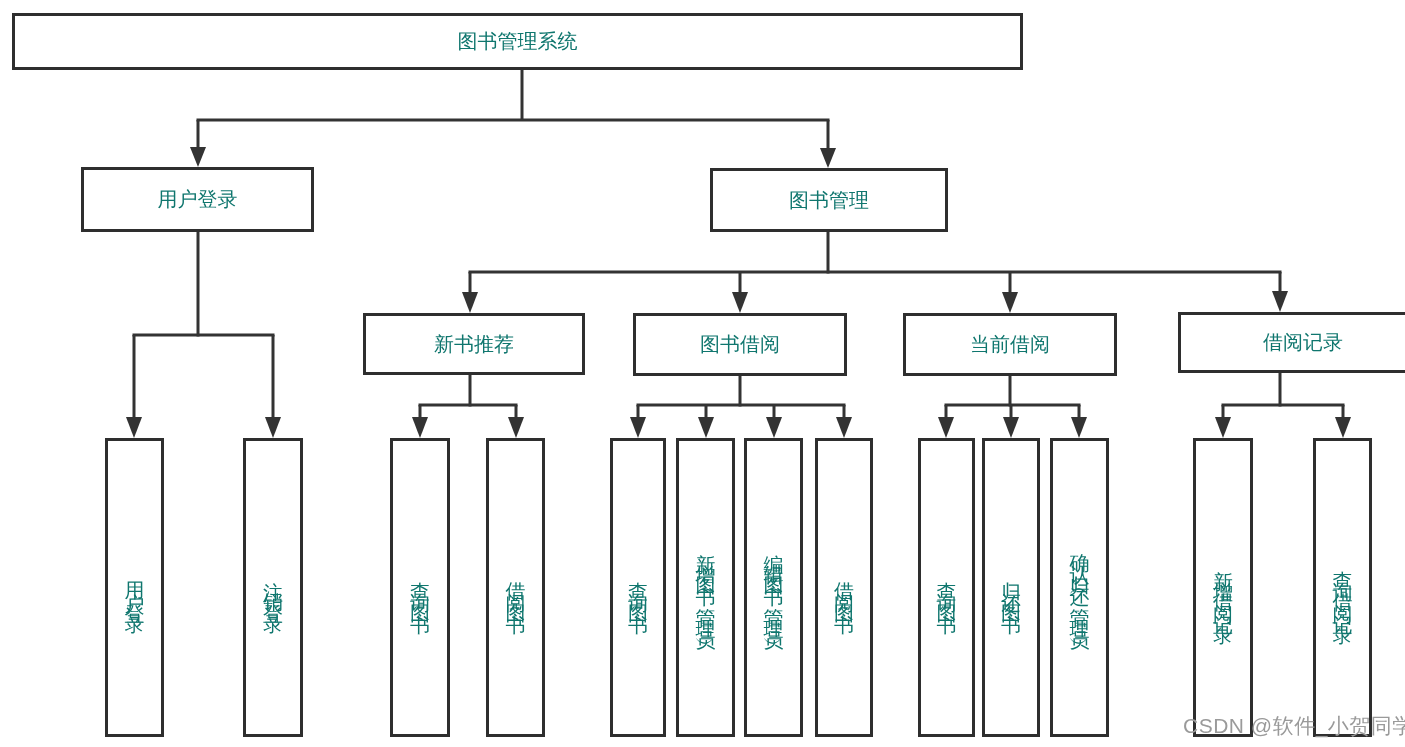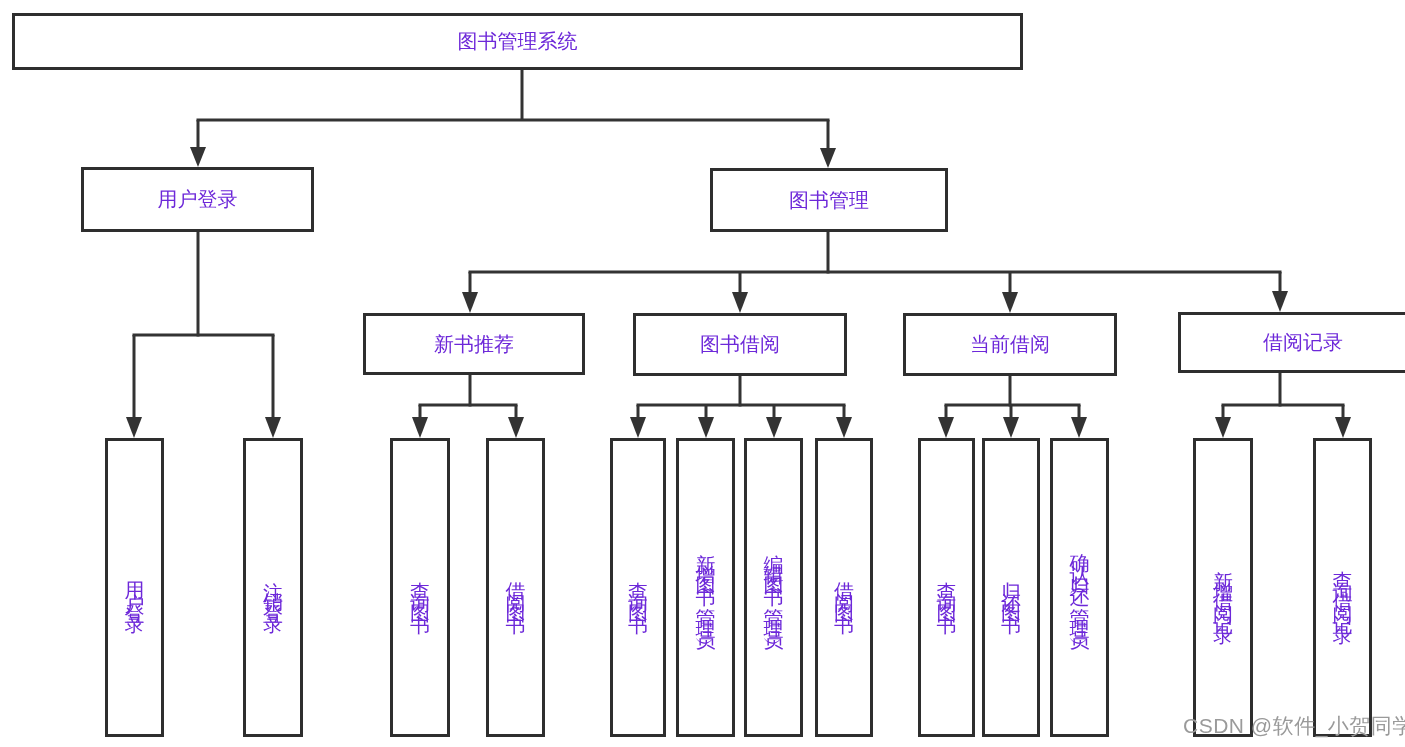--- a/index.html
+++ b/index.html
@@ -5,21 +5,21 @@
   html,body { margin:0; padding:0; background:#ffffff; }
   .canvas {
     position:relative; width:1405px; height:747px; background:#ffffff;
     font-family:"Liberation Sans", sans-serif; overflow:hidden;
   }
   .wires { position:absolute; left:0; top:0; }
   .box {
     position:absolute; box-sizing:border-box;
     border:3px solid #2e2e2e; background:#ffffff;
     display:flex; align-items:center; justify-content:center;
-    color:#6d28d9; font-size:20px; text-align:center;
+    color:#0f766e; font-size:20px; text-align:center;
   }
   .leaf .vtext {
     writing-mode:vertical-rl; text-orientation:mixed;
     letter-spacing:11px; line-height:1.05; white-space:nowrap;
   }
   .watermark {
     position:absolute; left:1183px; top:712px;
     font-size:21px; color:#9a9a9a; letter-spacing:0.5px;
     z-index:5; white-space:nowrap;
   }

